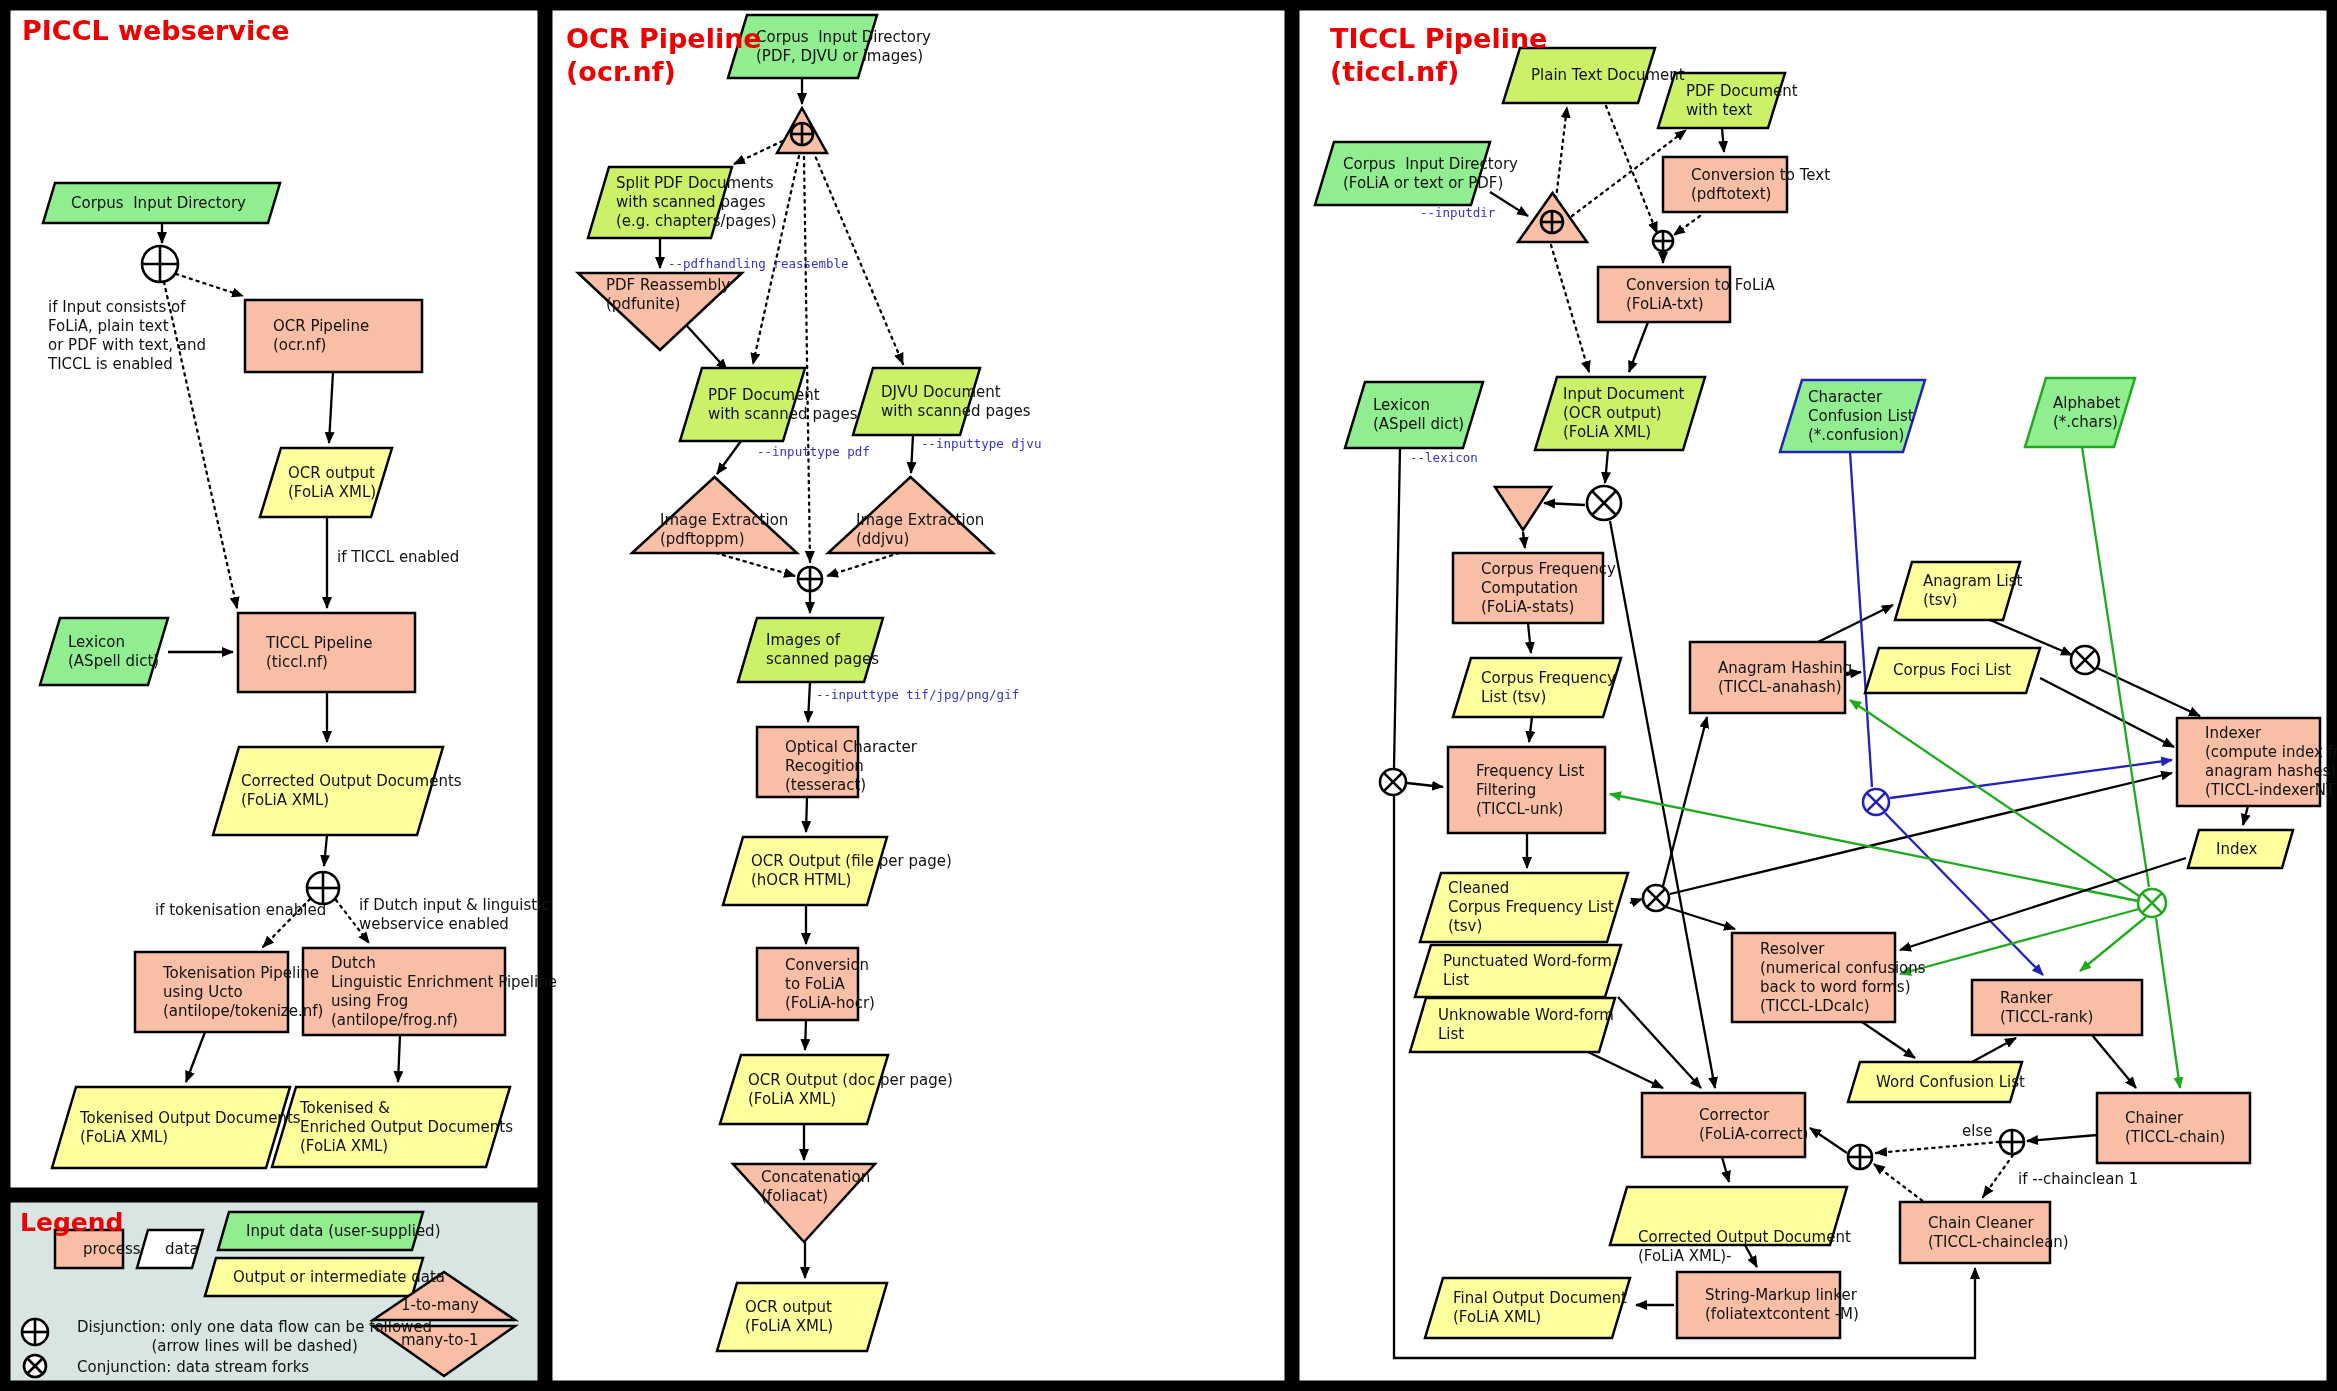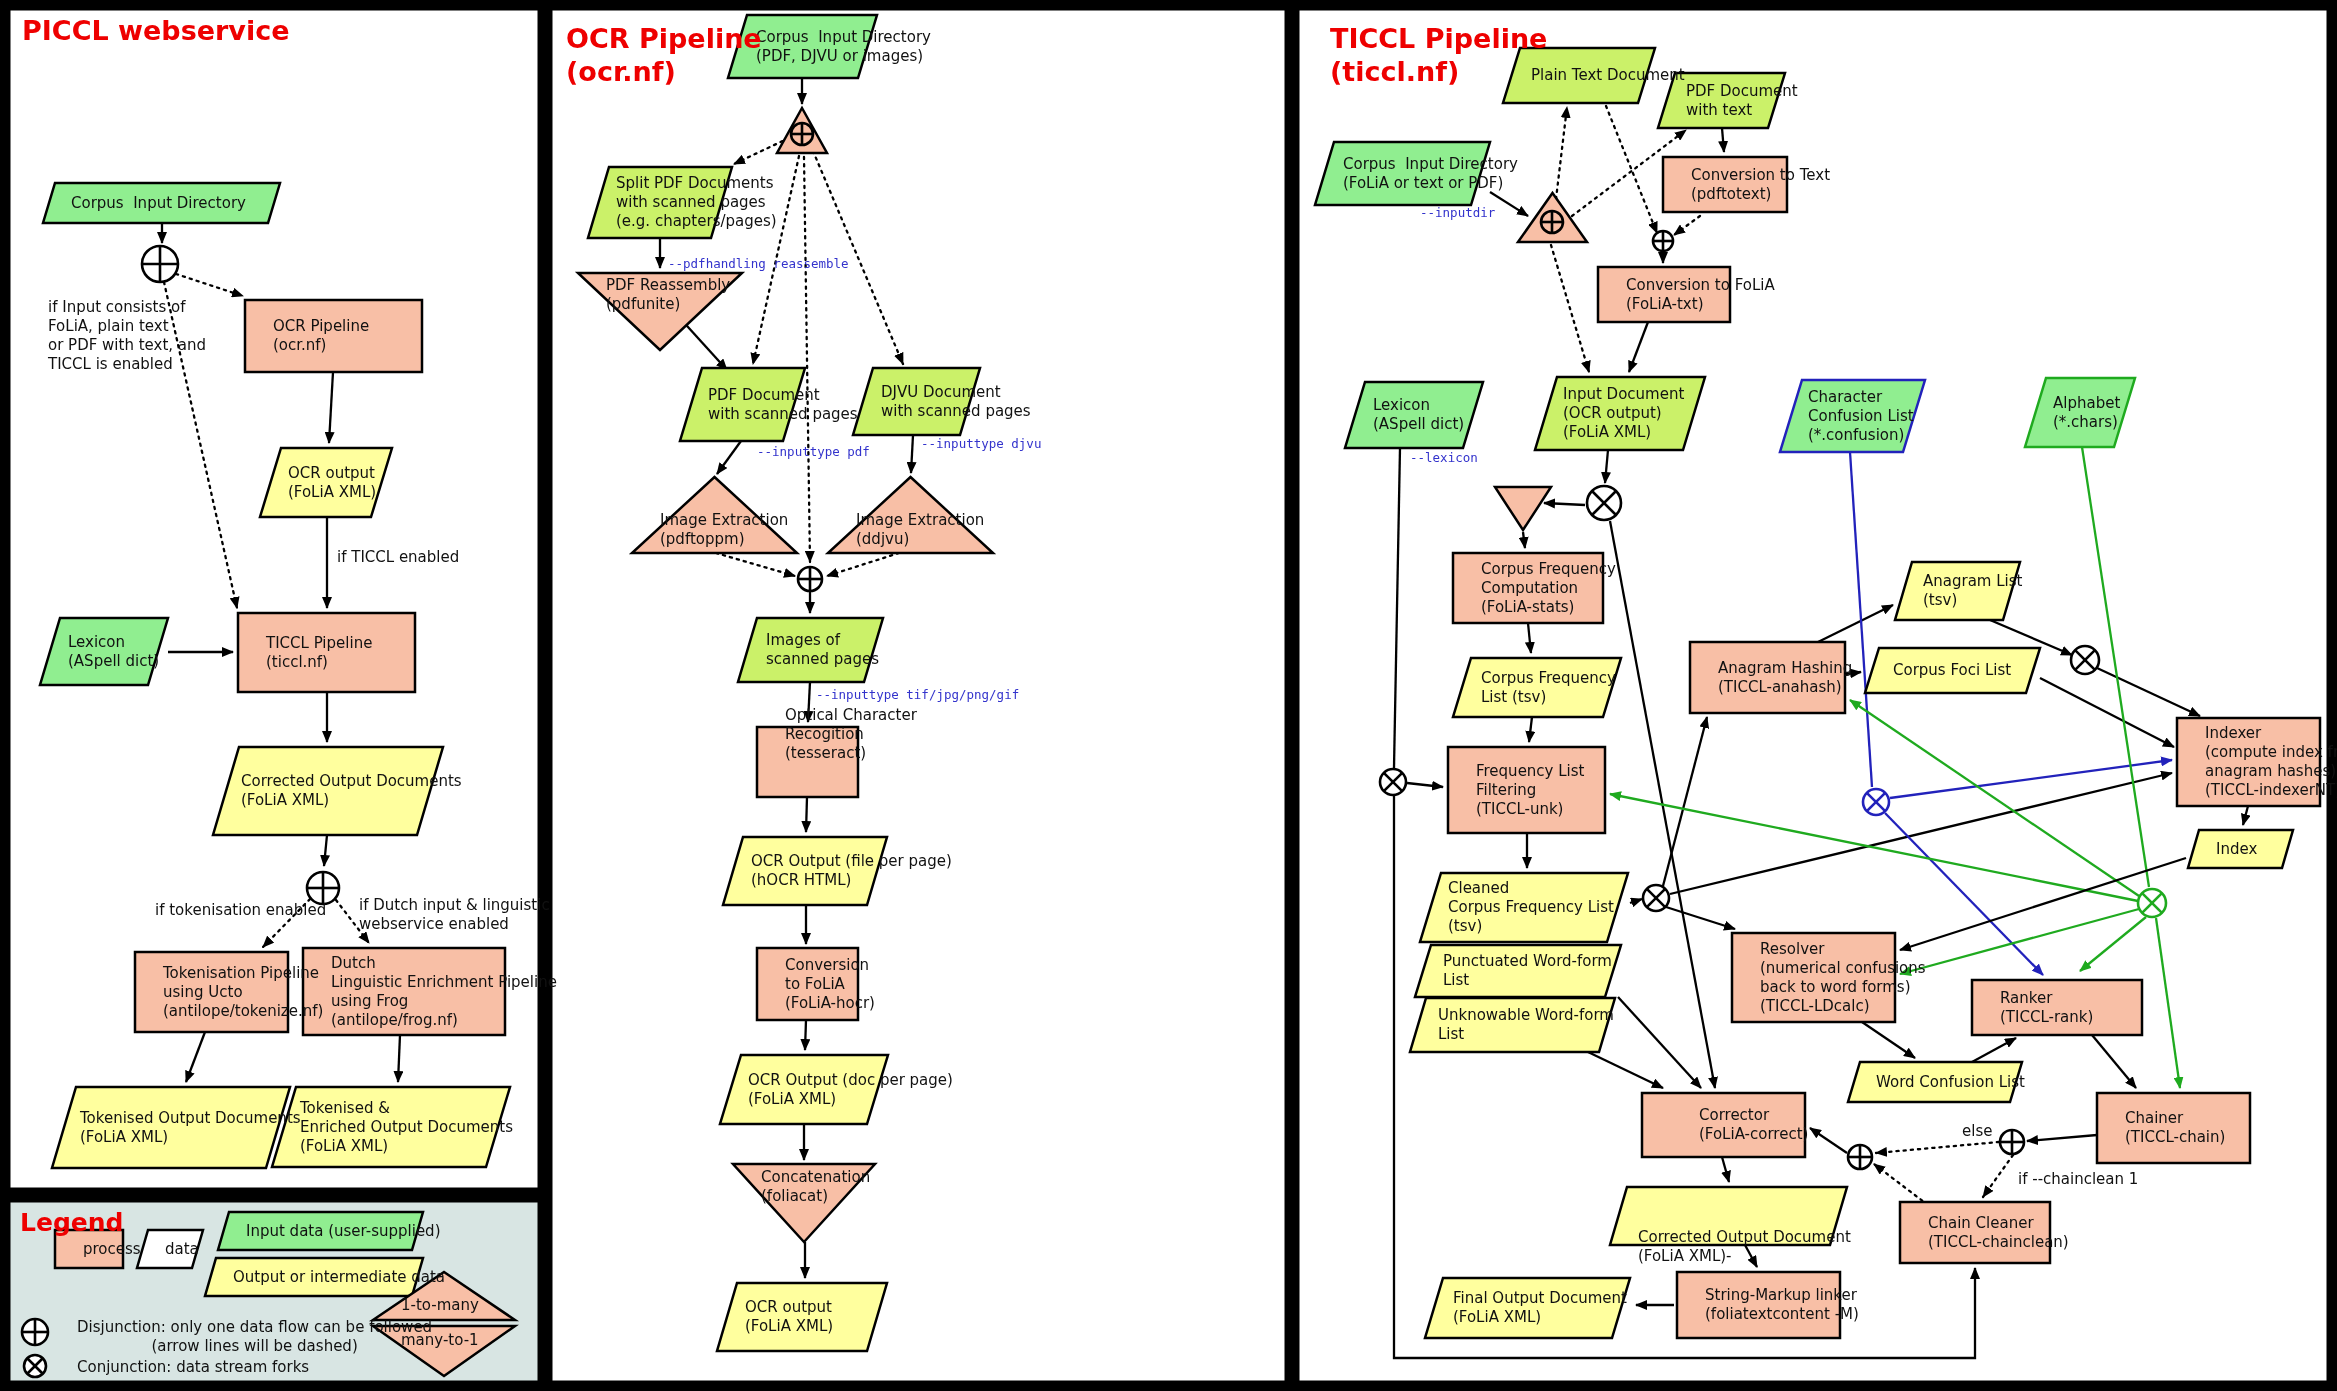--- a/index.html
+++ b/index.html
@@ -343,21 +343,21 @@
         <div>(pdftoppm)</div>
       </div>
       <div class="node-label" style="left: 828px; top: 507.4px; width: 165px; height: 45.6px;">
         <div>Image Extraction</div>
         <div>(ddjvu)</div>
       </div>
       <div class="node-label" style="left: 738px; top: 618px; width: 145px; height: 64px;">
         <div>Images of</div>
         <div>scanned pages</div>
       </div>
-      <div class="node-label" style="left: 757px; top: 699px; width: 83px; height: 70px; border-radius: 10px;">
+      <div class="node-label" style="left: 757px; top: 731px; width: 83px; height: 70px; border-radius: 10px;">
         <div>Optical Character</div>
         <div>Recogition</div>
         <div>(tesseract)</div>
       </div>
       <div class="node-label" style="left: 723px; top: 837px; width: 164px; height: 68px;">
         <div>OCR Output (file per page)</div>
         <div>(hOCR HTML)</div>
       </div>
       <div class="node-label" style="left: 757px; top: 948px; width: 101px; height: 72px;">
         <div>Conversion</div>

